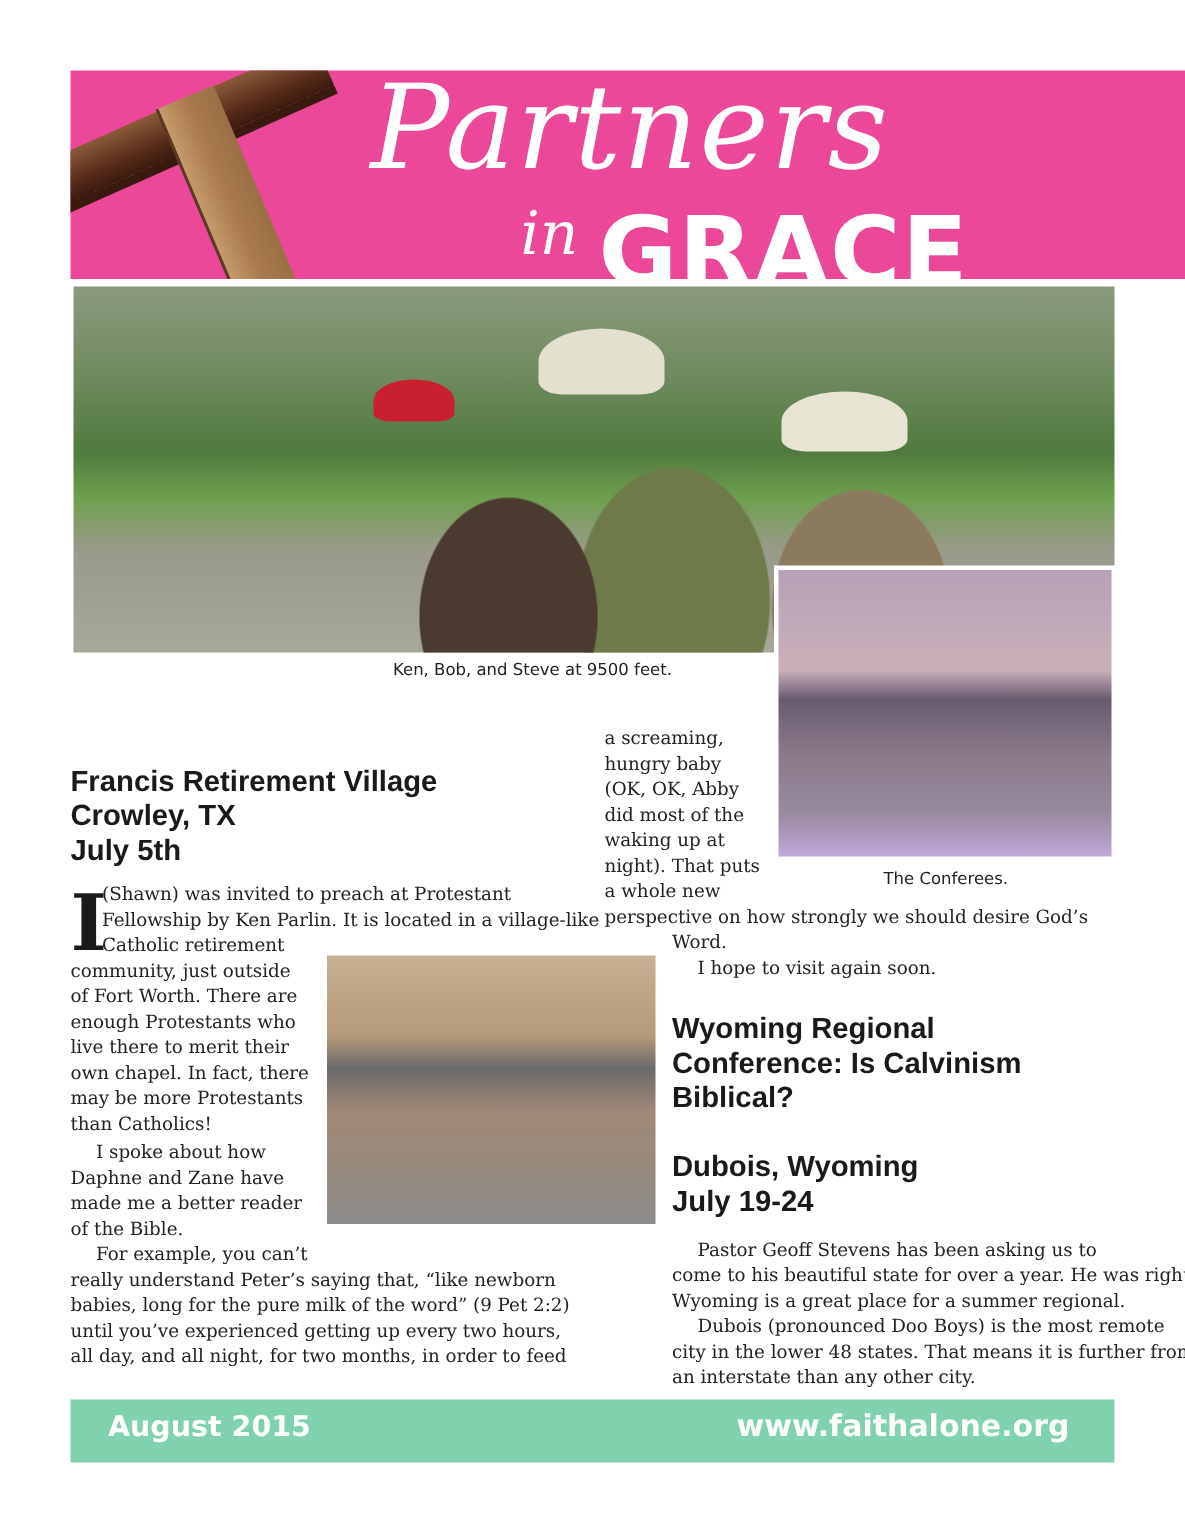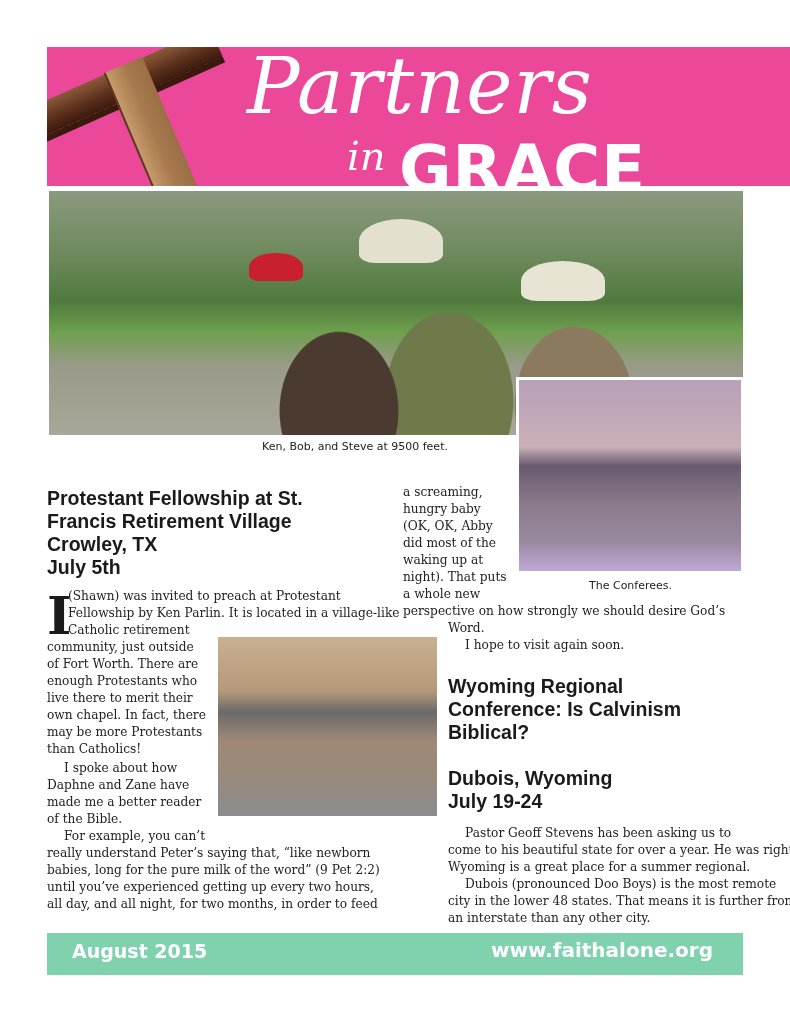--- a/index.html
+++ b/index.html
@@ -58,21 +58,21 @@
   <div class="hat" style="left:472px;top:70px;width:84px;height:40px;background:#e8e4d4;"></div>
 </div>
 <div class="abs caption" style="left:262px;top:440px;">Ken, Bob, and Steve at 9500 feet.</div>
 
 <div class="abs photo-conf">
     <div class="inner"></div>
   </div>
 <div class="abs caption" style="left:589px;top:579px;">The Conferees.</div>
 
 <h2 class="abs head" style="left:47px;top:487px;width:340px;">
-  <span>Protestant Fellowship at St.</span><br>
+  <br>
   <span>Francis Retirement Village</span><br>
   <span>Crowley, TX</span><br>
   <span>July 5th</span>
 </h2>
 
 <div class="abs dropcap">I</div>
 <div class="body">
   <div class="line" style="left:68px;top:588px;">(Shawn) was invited to preach at Protestant</div>
   <div class="line" style="left:68px;top:605px;">Fellowship by Ken Parlin. It is located in a village-like</div>
   <div class="line" style="left:68px;top:622px;">Catholic retirement</div>

